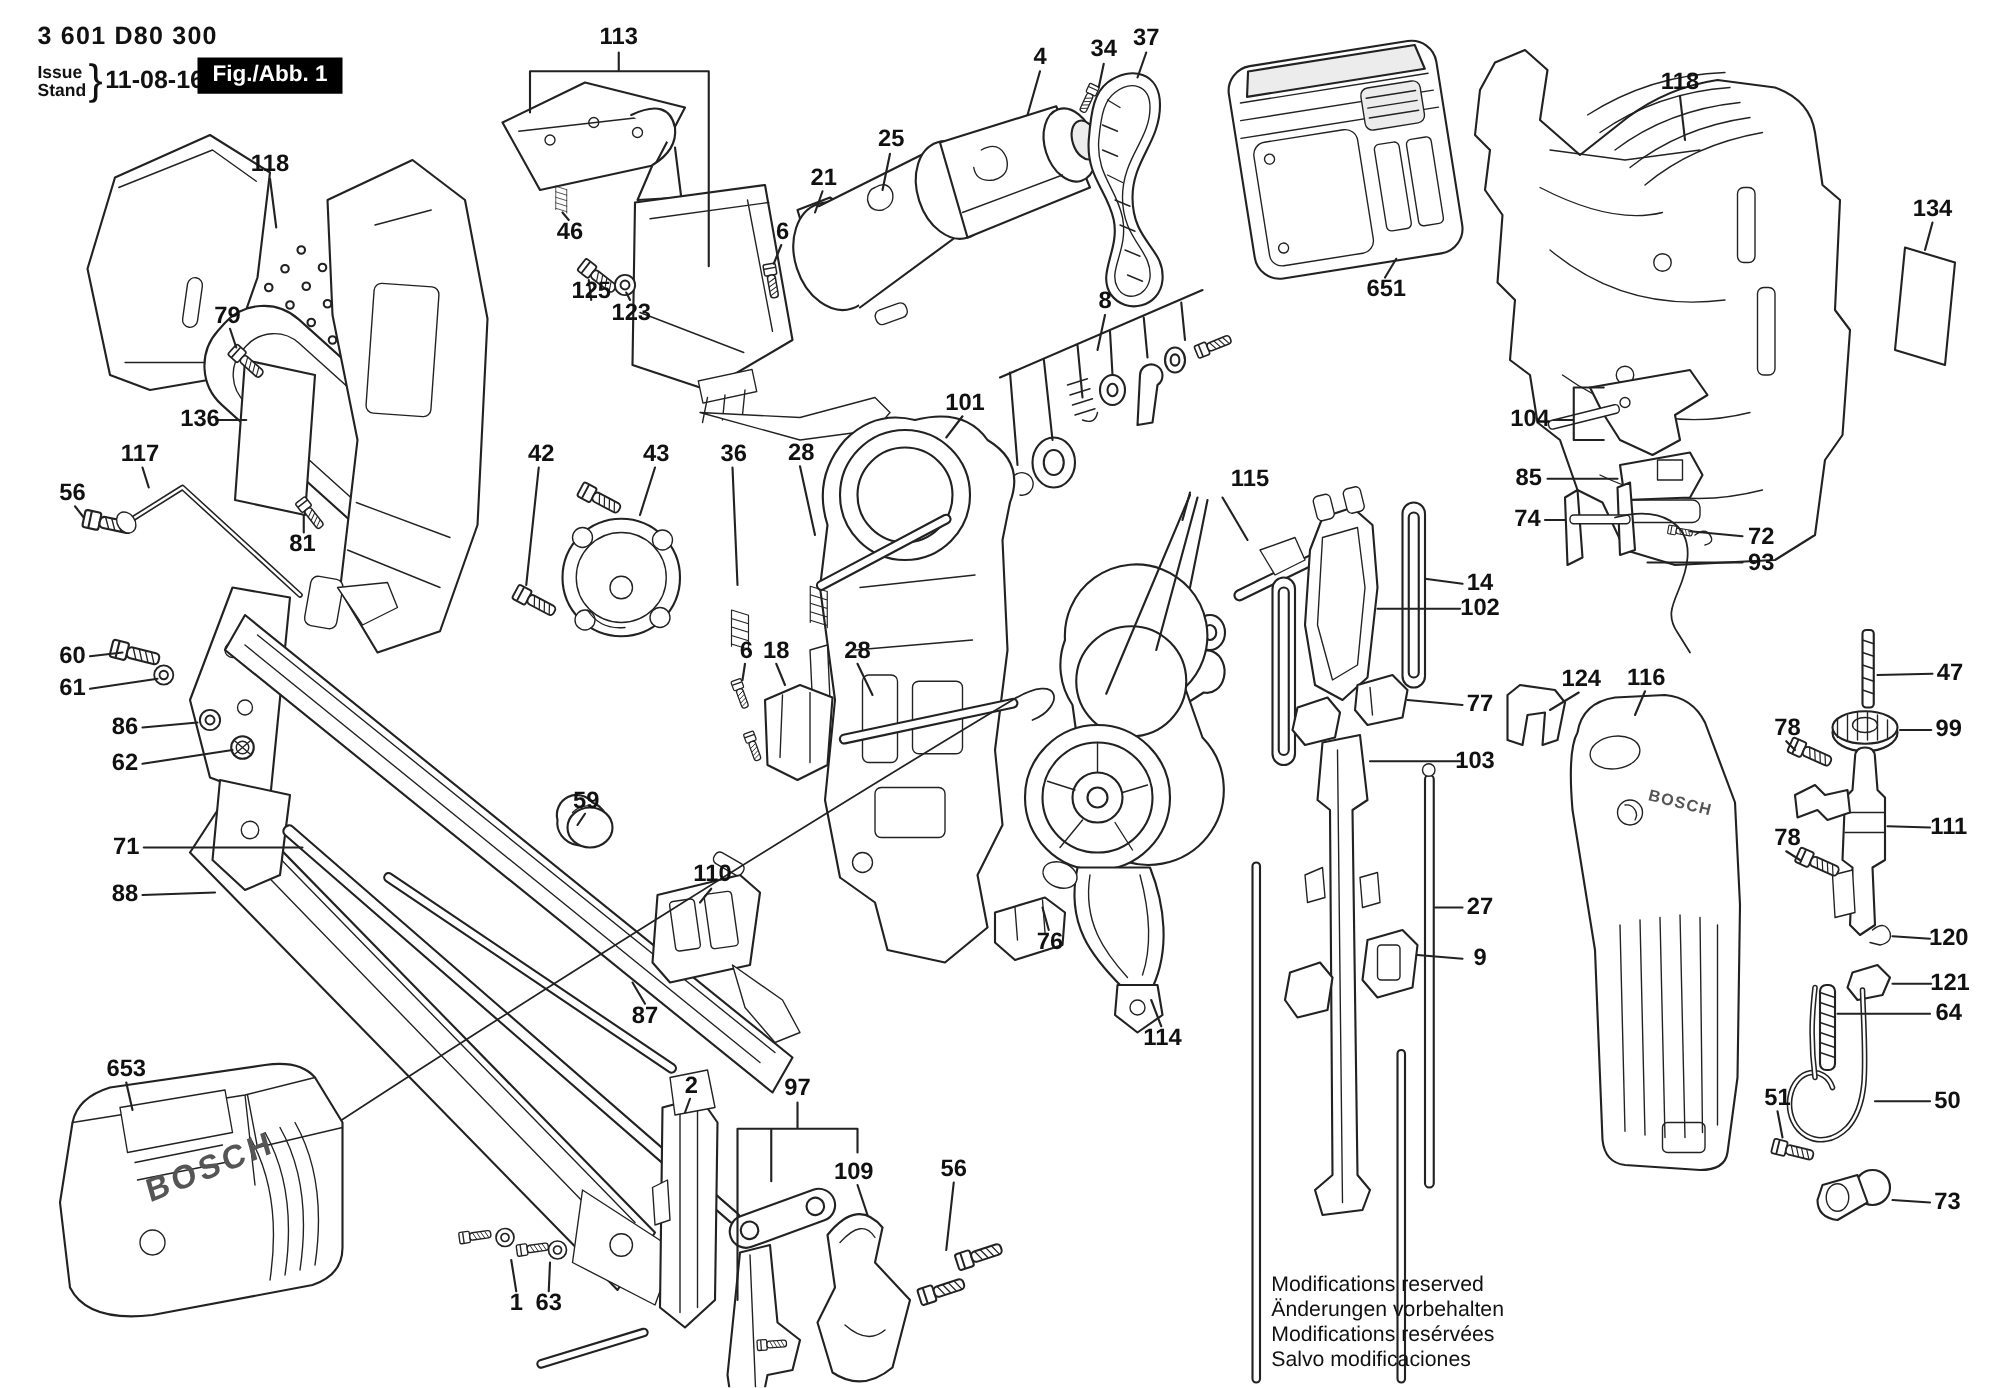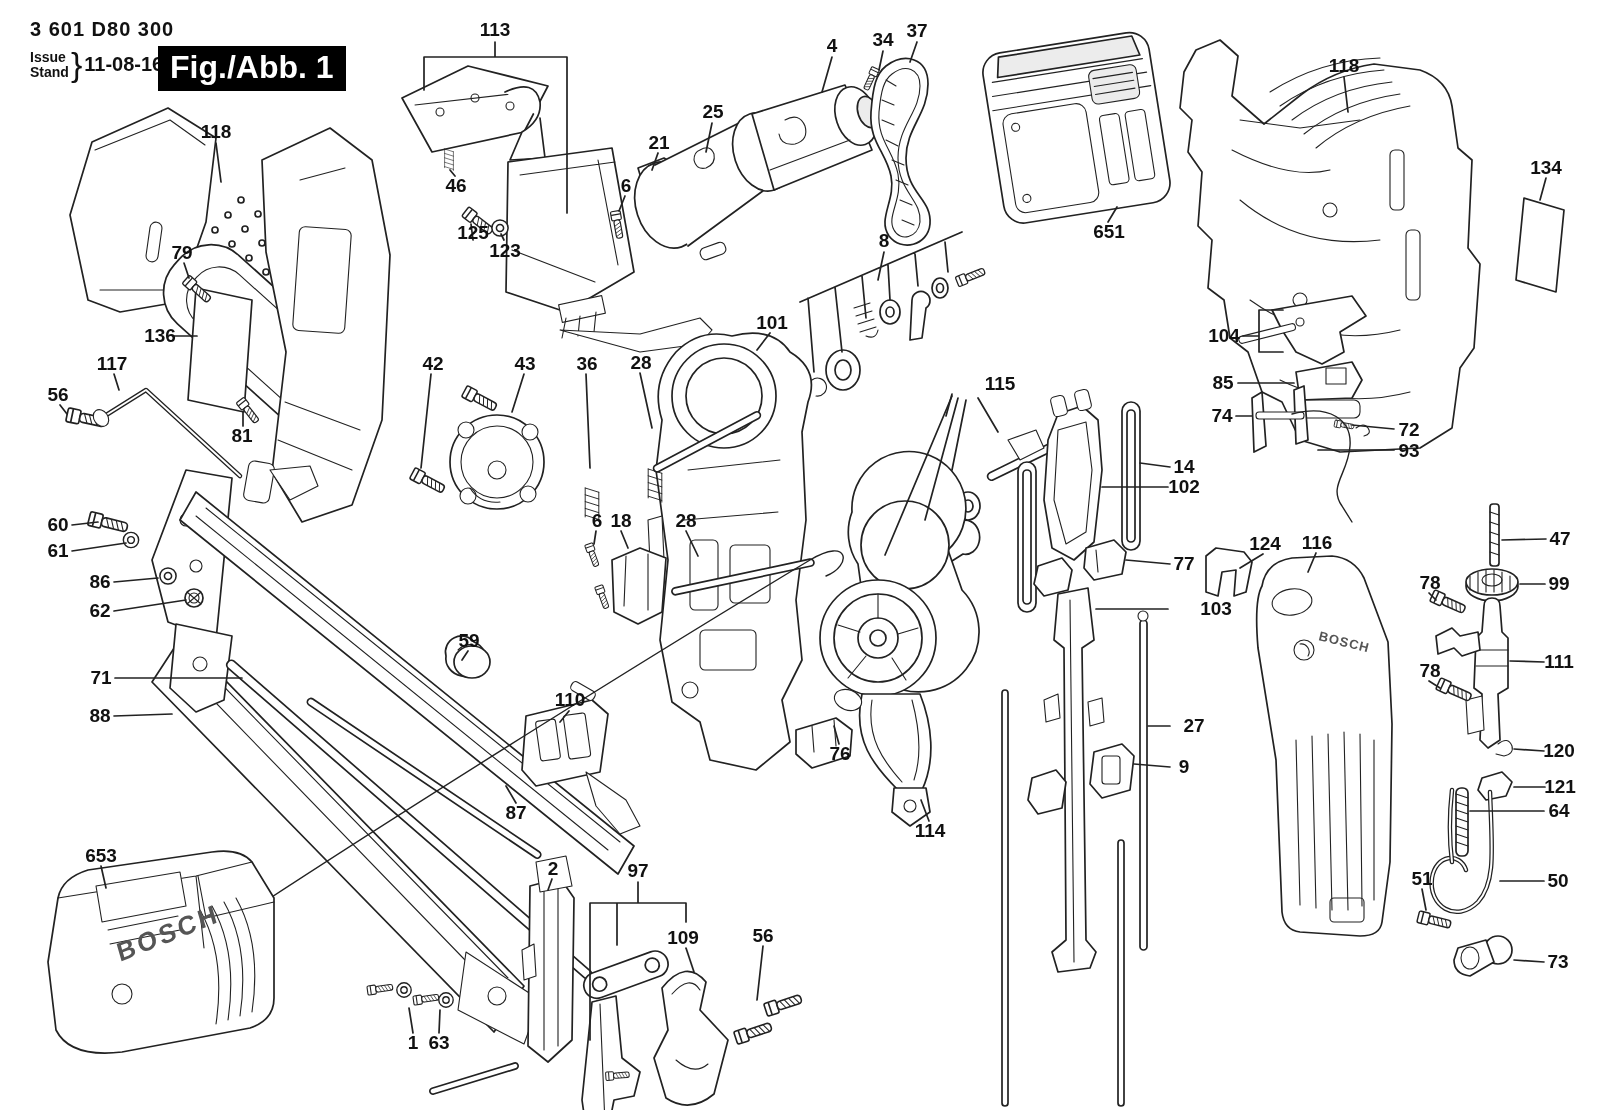--- a/index.html
+++ b/index.html
@@ -6,21 +6,21 @@
   #stage{position:relative;width:1600px;height:1110px;background:#fff;overflow:hidden;
          font-family:"Liberation Sans",sans-serif;color:#111;}
   
   #hdr{position:absolute;left:30px;top:18px;}
   #partnum{font-size:20px;font-weight:bold;letter-spacing:1px;}
   #issue-row{display:flex;align-items:center;margin-top:4px;}
   #issue-col{font-size:14px;line-height:15px;font-weight:bold;}
   #brace{font-size:34px;font-weight:normal;margin:0 2px 0 2px;}
   #date{font-size:20px;font-weight:bold;}
   #figbox{position:absolute;left:158px;top:46px;background:#000;color:#fff;
-          font-size:32px;font-weight:bold;padding:3px 12px 5px 12px;}
+          font-size:18px;font-weight:bold;padding:3px 12px 5px 12px;}
   
   #ftr{position:absolute;left:1017px;top:1018px;font-size:17px;line-height:20px;}
   
   .part-label{position:absolute;transform:translate(-50%,-50%);font-size:19px;
               font-weight:bold;white-space:nowrap;}
   
   svg{position:absolute;left:0;top:0;}
   svg *{stroke:#222;fill:none;stroke-width:1.7;stroke-linejoin:round;stroke-linecap:round;}
   .f{fill:#fff;}
   .g{fill:#ececec;}
@@ -523,20 +523,26 @@
     <div id="issue-col">
       <div>Issue</div>
       <div>Stand</div>
     </div>
     <div id="brace">}</div>
     <div id="date">11-08-16</div>
   </div>
 </div>
 <div id="figbox">Fig./Abb. 1</div>
 
+<div id="ftr">
+  <div>Modifications reserved</div>
+  <div>Änderungen vorbehalten</div>
+  <div>Modifications resérvées</div>
+  <div>Salvo modificaciones</div>
+</div>
 
 <div id="labels">
       <span class="part-label" style="left: 495px; top: 30px;">113</span>
       <span class="part-label" style="left: 832px; top: 46px;">4</span>
       <span class="part-label" style="left: 883px; top: 40px;">34</span>
       <span class="part-label" style="left: 917px; top: 31px;">37</span>
       <span class="part-label" style="left: 216px; top: 132px;">118</span>
       <span class="part-label" style="left: 713px; top: 112px;">25</span>
       <span class="part-label" style="left: 659px; top: 143px;">21</span>
       <span class="part-label" style="left: 626px; top: 186px;">6</span>
@@ -577,22 +583,22 @@
       <span class="part-label" style="left: 1317px; top: 543px;">116</span>
       <span class="part-label" style="left: 1560px; top: 539px;">47</span>
       <span class="part-label" style="left: 1559px; top: 584px;">99</span>
       <span class="part-label" style="left: 1430px; top: 583px;">78</span>
       <span class="part-label" style="left: 1559px; top: 662px;">111</span>
       <span class="part-label" style="left: 1430px; top: 671px;">78</span>
       <span class="part-label" style="left: 101px; top: 678px;">71</span>
       <span class="part-label" style="left: 469px; top: 641px;">59</span>
       <span class="part-label" style="left: 100px; top: 716px;">88</span>
       <span class="part-label" style="left: 570px; top: 700px;">110</span>
-      <span class="part-label" style="left: 1216px; top: 609px;">103</span>
-      <span class="part-label" style="left: 1184px; top: 726px; margin-left: 10px;">27</span>
+      <span class="part-label" style="left: 1180px; top: 609px;">103</span>
+      <span class="part-label" style="left: 1184px; top: 726px;">27</span>
       <span class="part-label" style="left: 1184px; top: 767px;">9</span>
       <span class="part-label" style="left: 1559px; top: 751px;">120</span>
       <span class="part-label" style="left: 1560px; top: 787px;">121</span>
       <span class="part-label" style="left: 1559px; top: 811px;">64</span>
       <span class="part-label" style="left: 840px; top: 754px;">76</span>
       <span class="part-label" style="left: 516px; top: 813px;">87</span>
       <span class="part-label" style="left: 553px; top: 869px;">2</span>
       <span class="part-label" style="left: 638px; top: 871px; text-align: center;">97</span>
       <span class="part-label" style="left: 683px; top: 938px;">109</span>
       <span class="part-label" style="left: 763px; top: 936px;">56</span>

